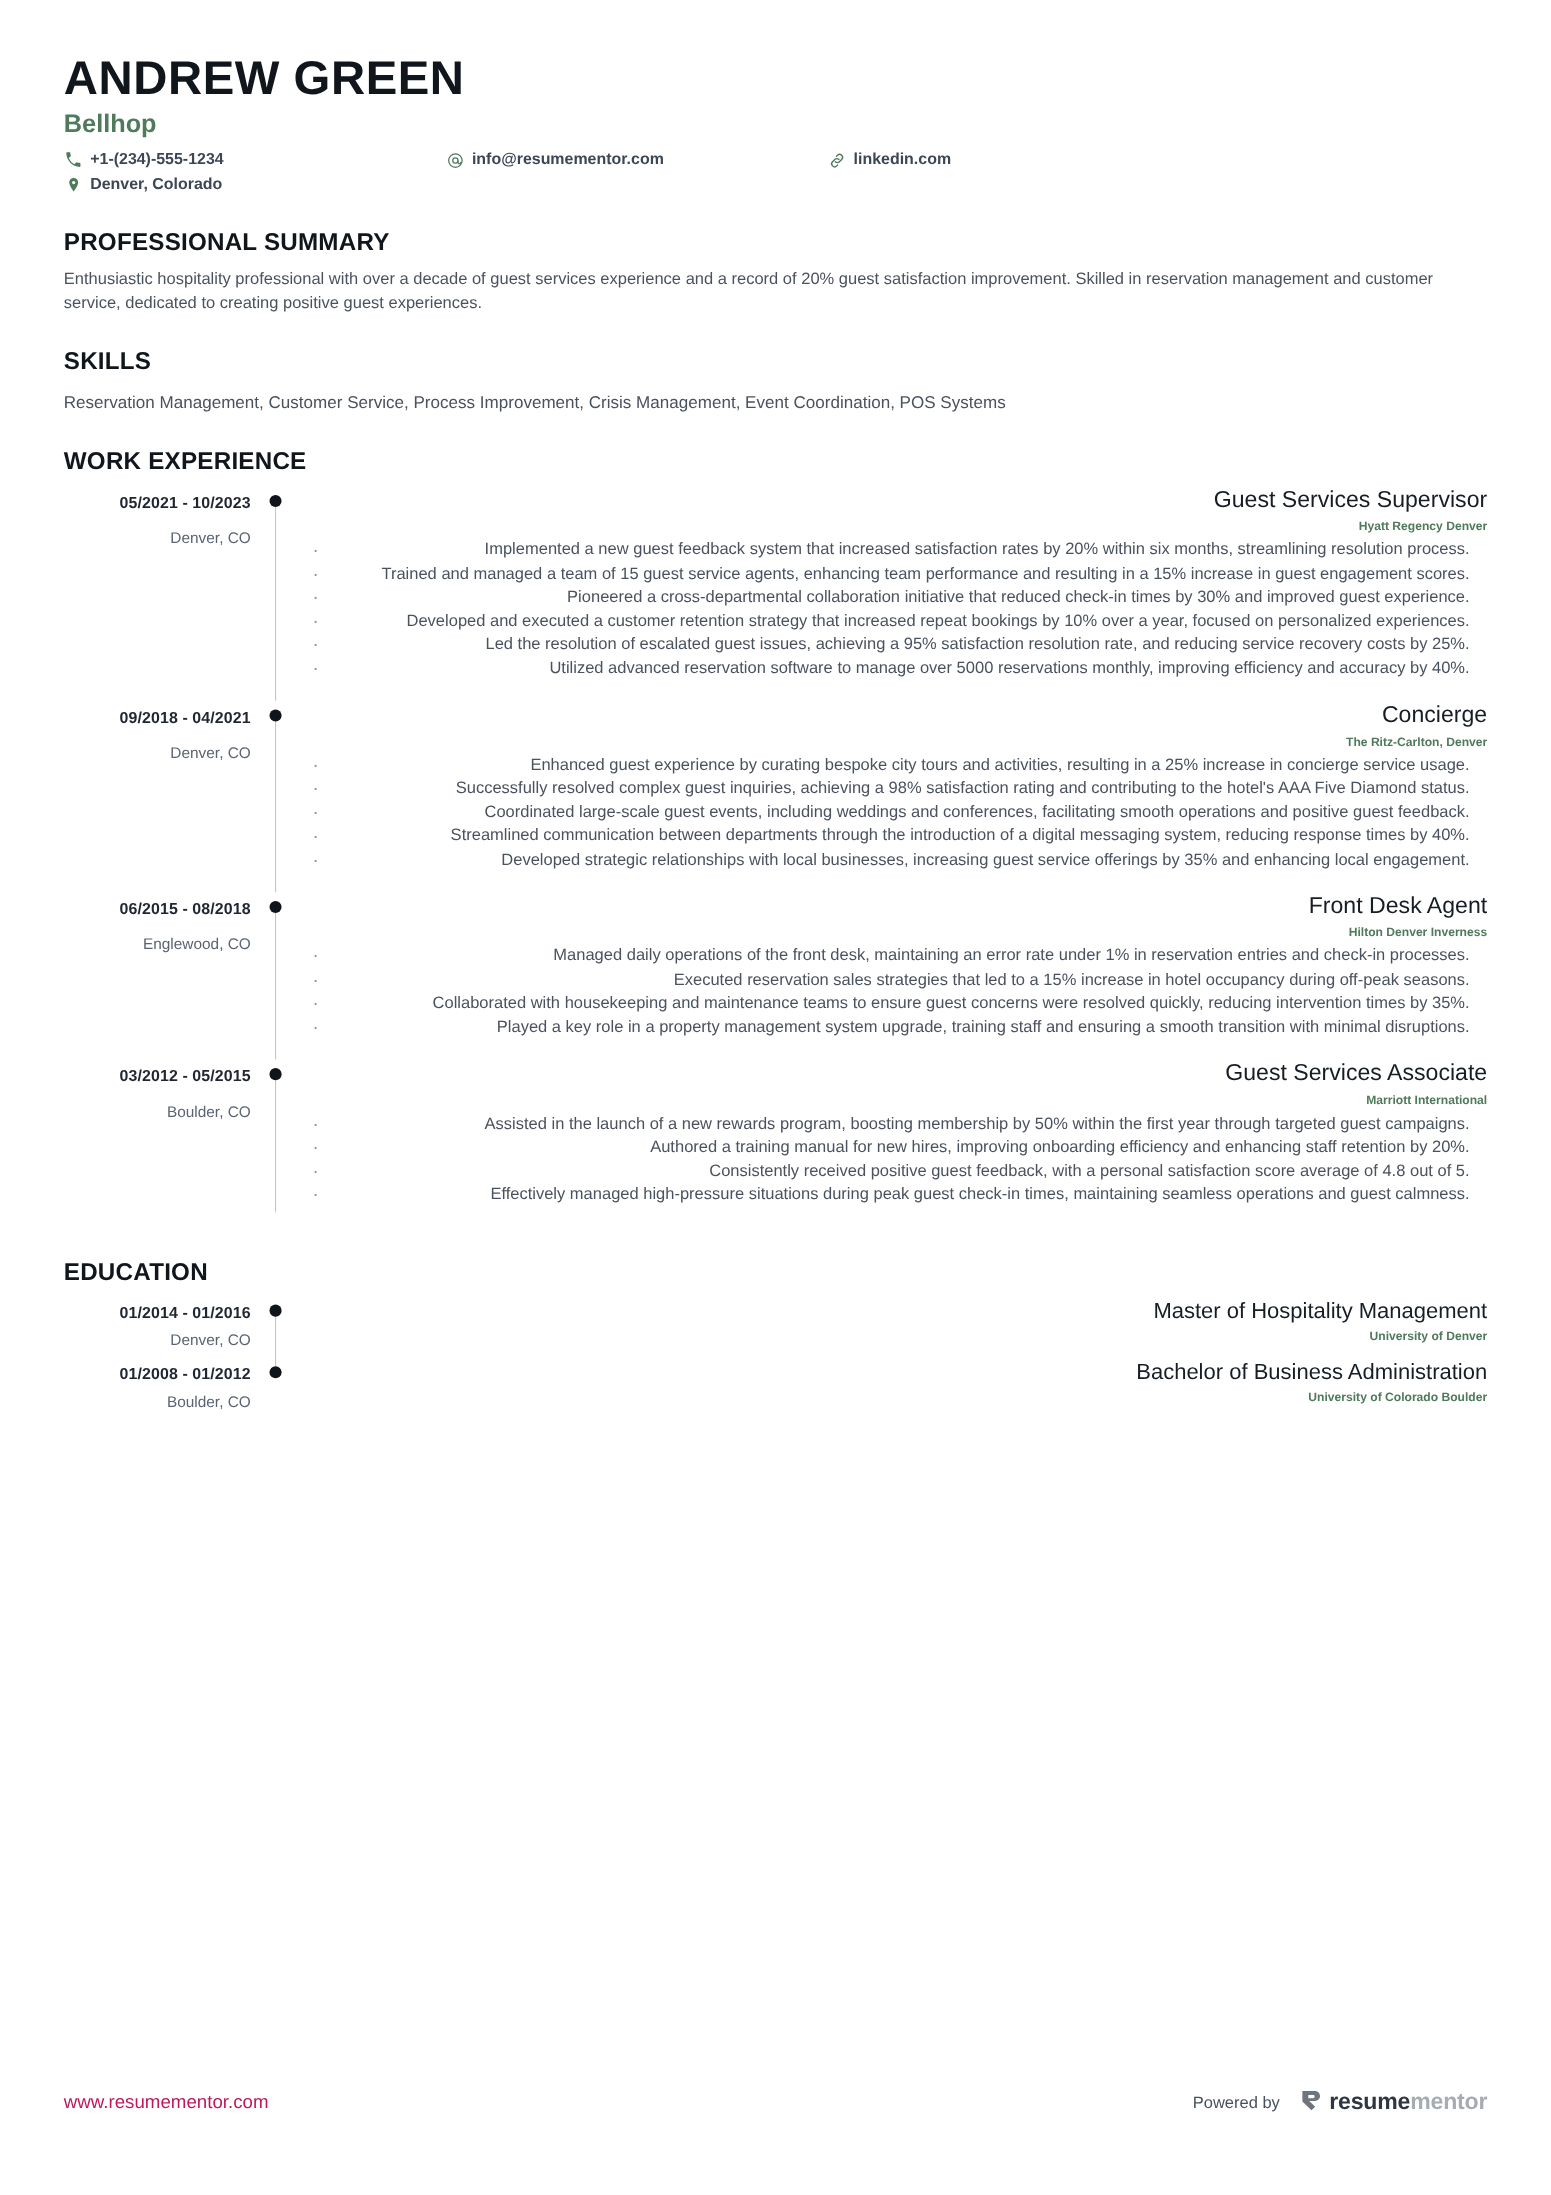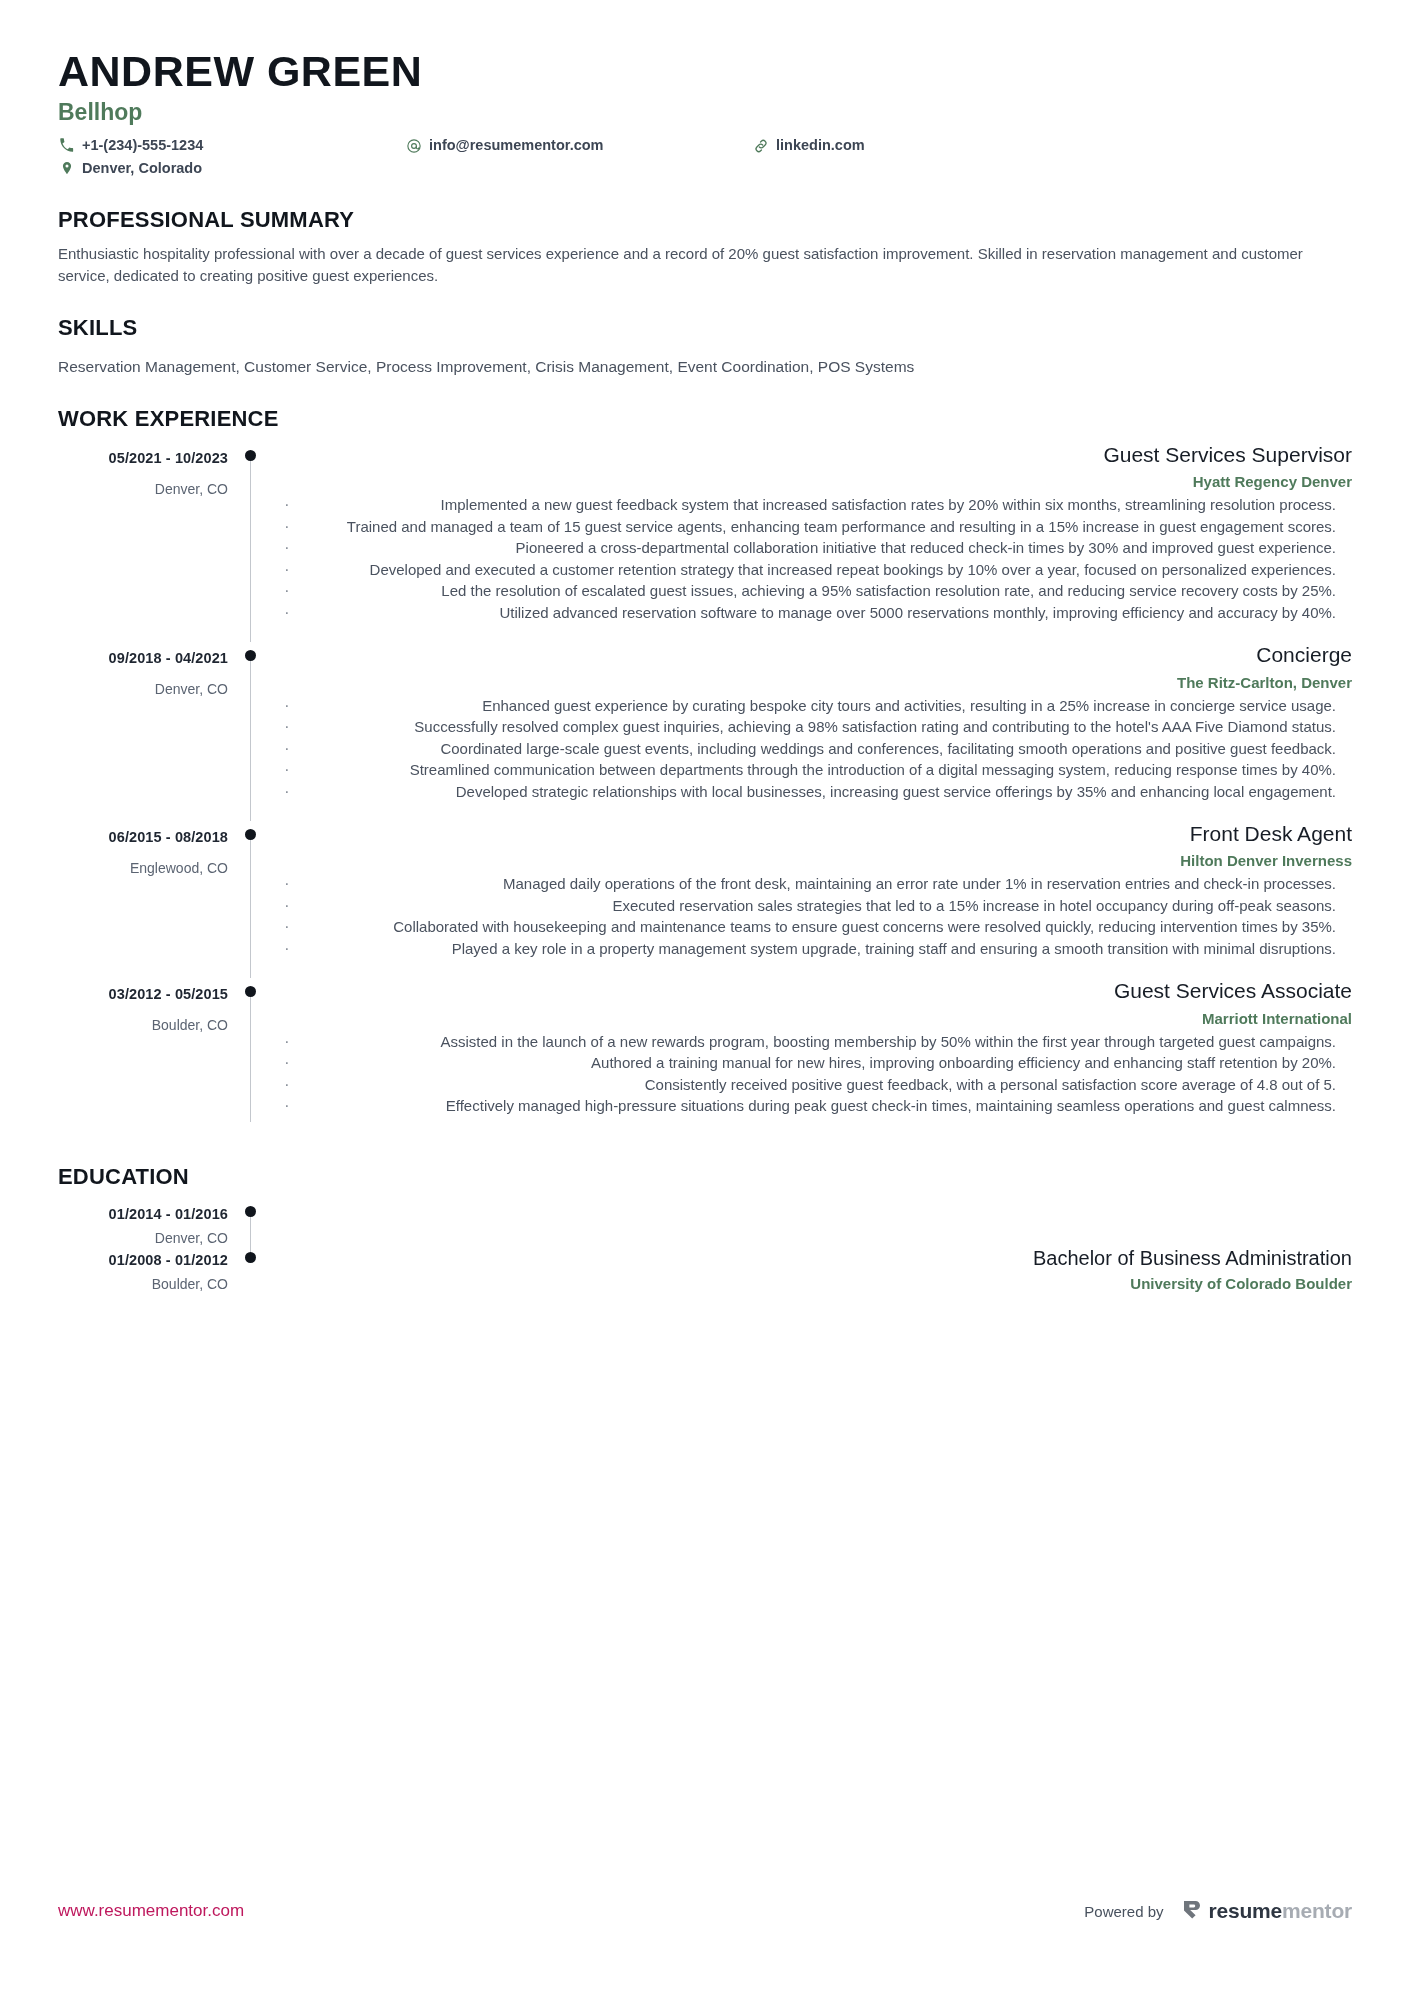--- a/index.html
+++ b/index.html
@@ -143,21 +143,21 @@
     flex: 1 1 auto;
     padding-bottom: 18px;
     padding-left: 2px;
   }
   .job-title {
     font-size: 21px;
     color: #171d26;
     line-height: 1.25;
   }
   .job-org {
-    font-size: 15px;
+    font-size: 11px;
     font-weight: bold;
     color: #4f7a5b;
     margin-top: 5px;
     margin-bottom: 5px;
   }
   ul.bullets {
     list-style: none;
     margin-top: 4px;
   }
   ul.bullets li {
@@ -387,20 +387,24 @@
     <div class="sec-title">EDUCATION</div>
     <div class="entries" id="education-list">
         <div class="entry edu">
           <div class="entry-left">
          <div class="entry-date">01/2014 - 01/2016</div>
          <div class="entry-place">Denver, CO</div>
        </div>
        <div class="rail">
          <div class="line"></div>
          <div class="dot"></div>
+       </div>
+       <div class="entry-right edu-indent">
+         <div class="job-title">Master of Hospitality Management</div>
+         <div class="job-org">University of Denver</div>
        </div>
         </div>
         <div class="entry edu">
           <div class="entry-left">
          <div class="entry-date">01/2008 - 01/2012</div>
          <div class="entry-place">Boulder, CO</div>
        </div>
        <div class="rail">
 
          <div class="dot"></div>

